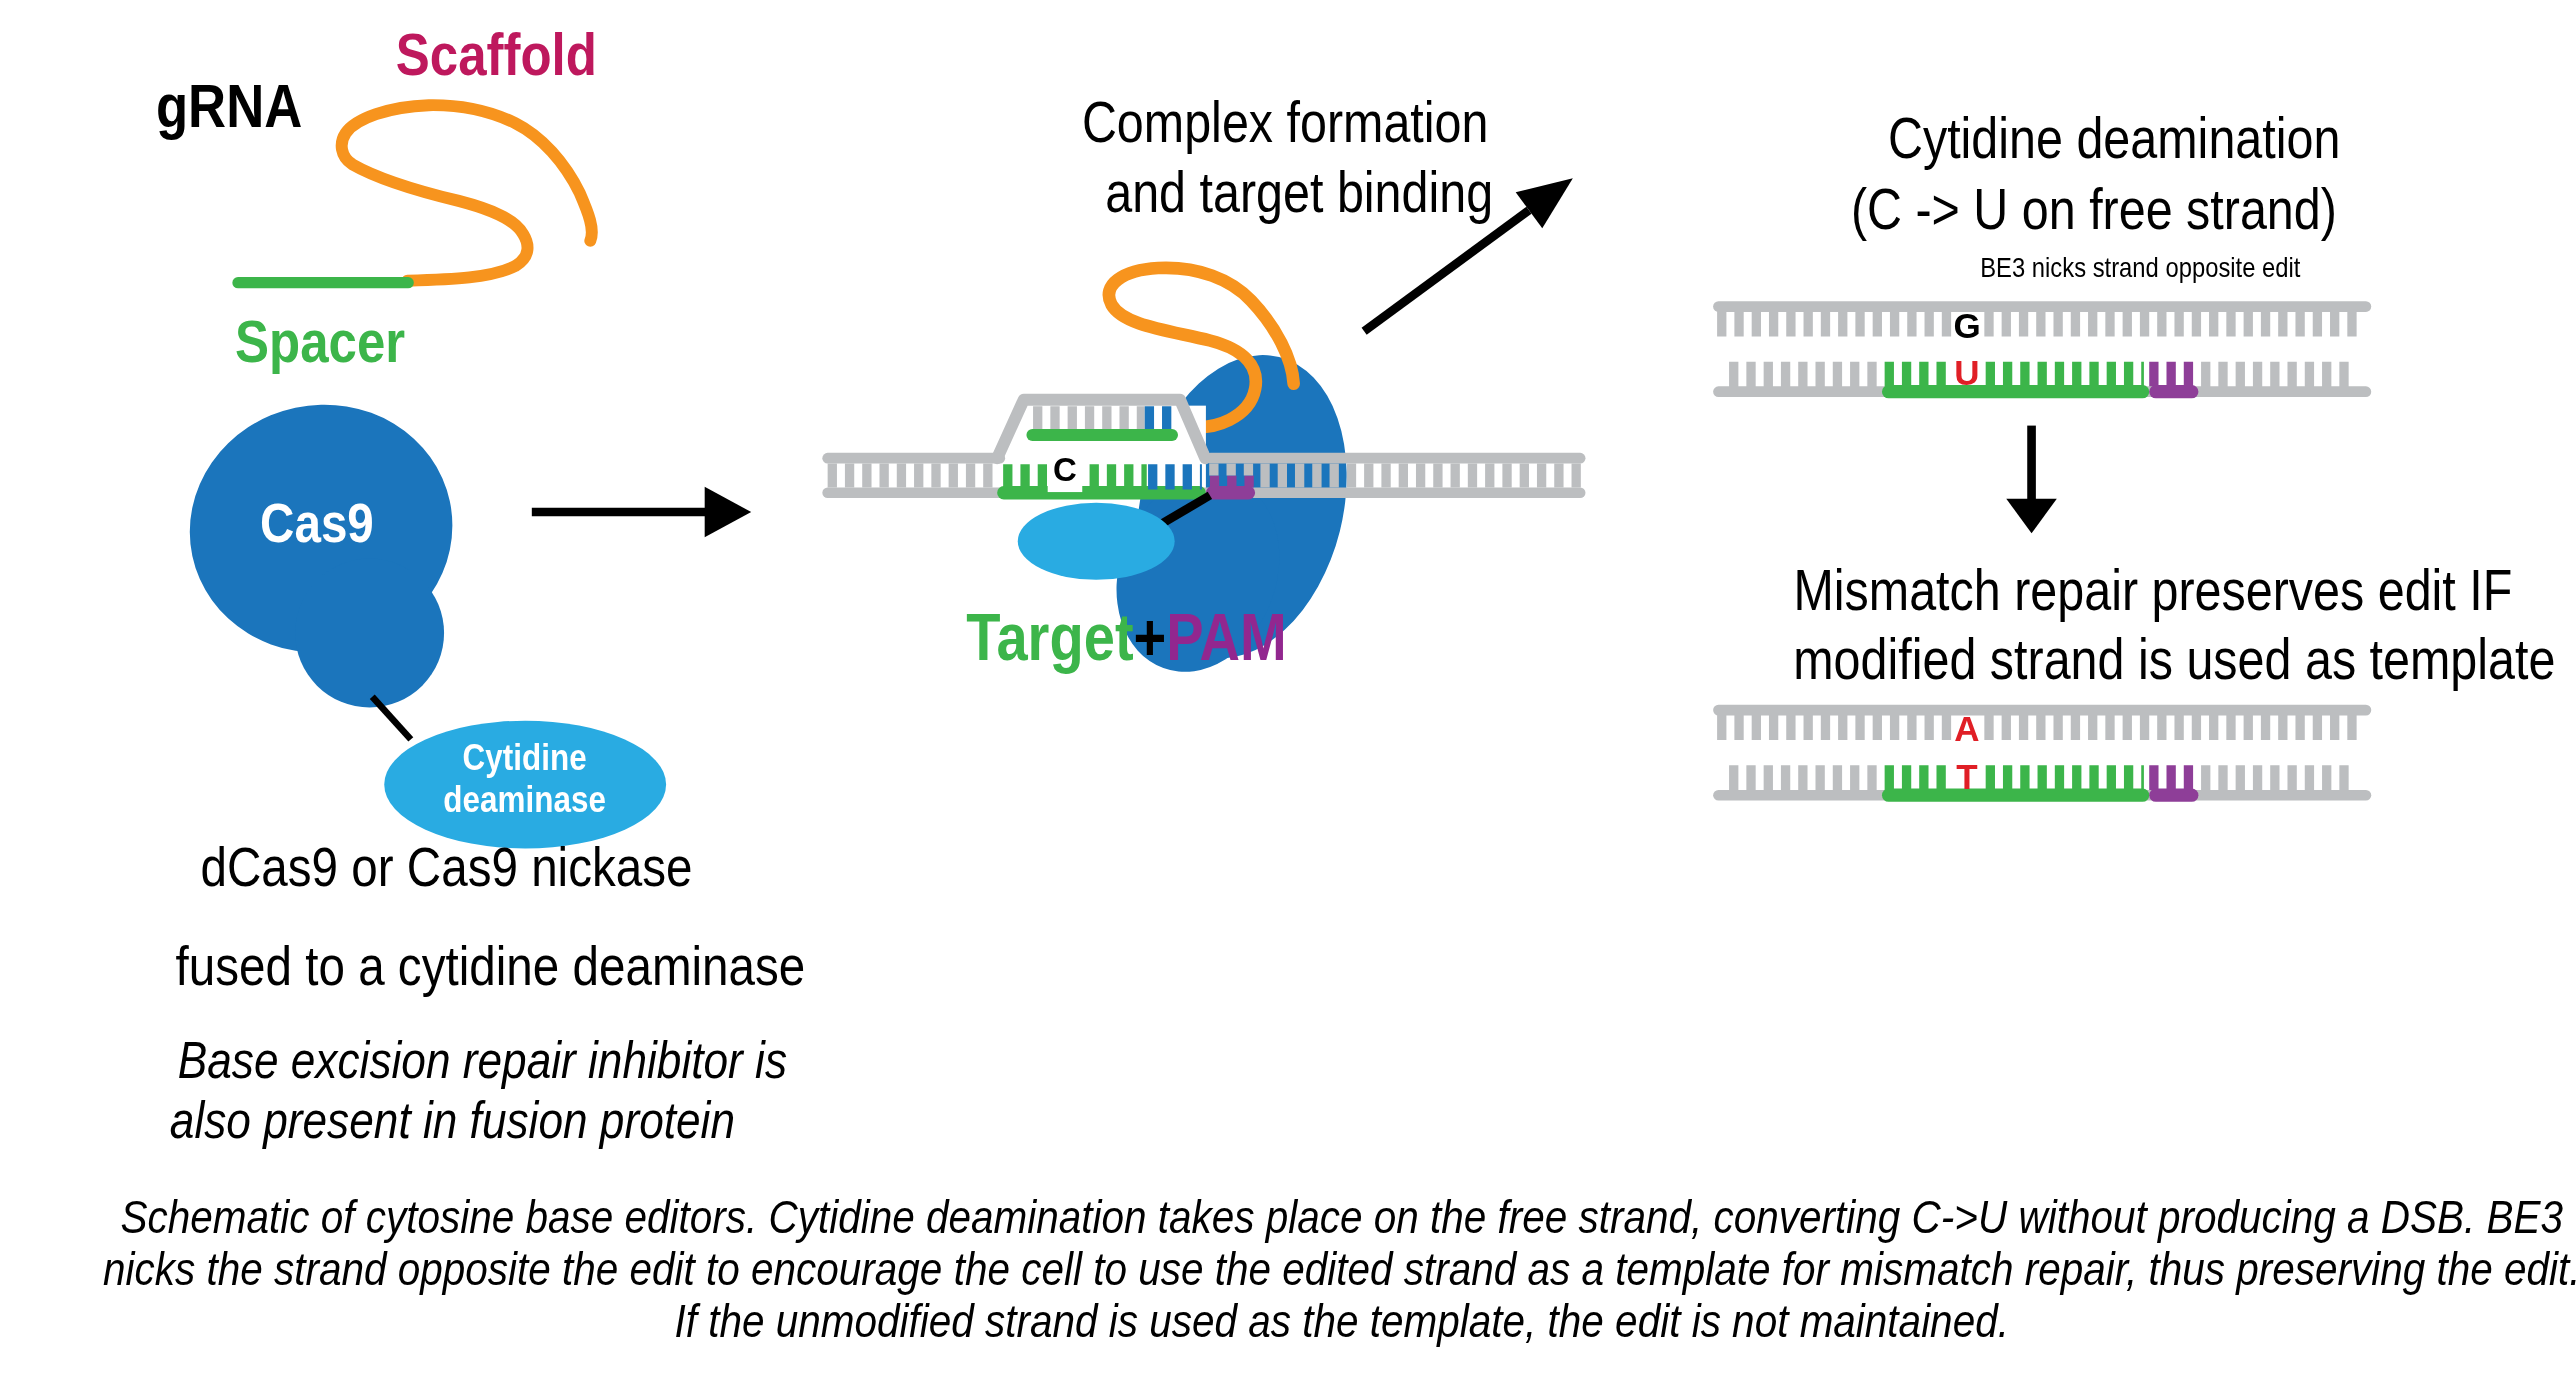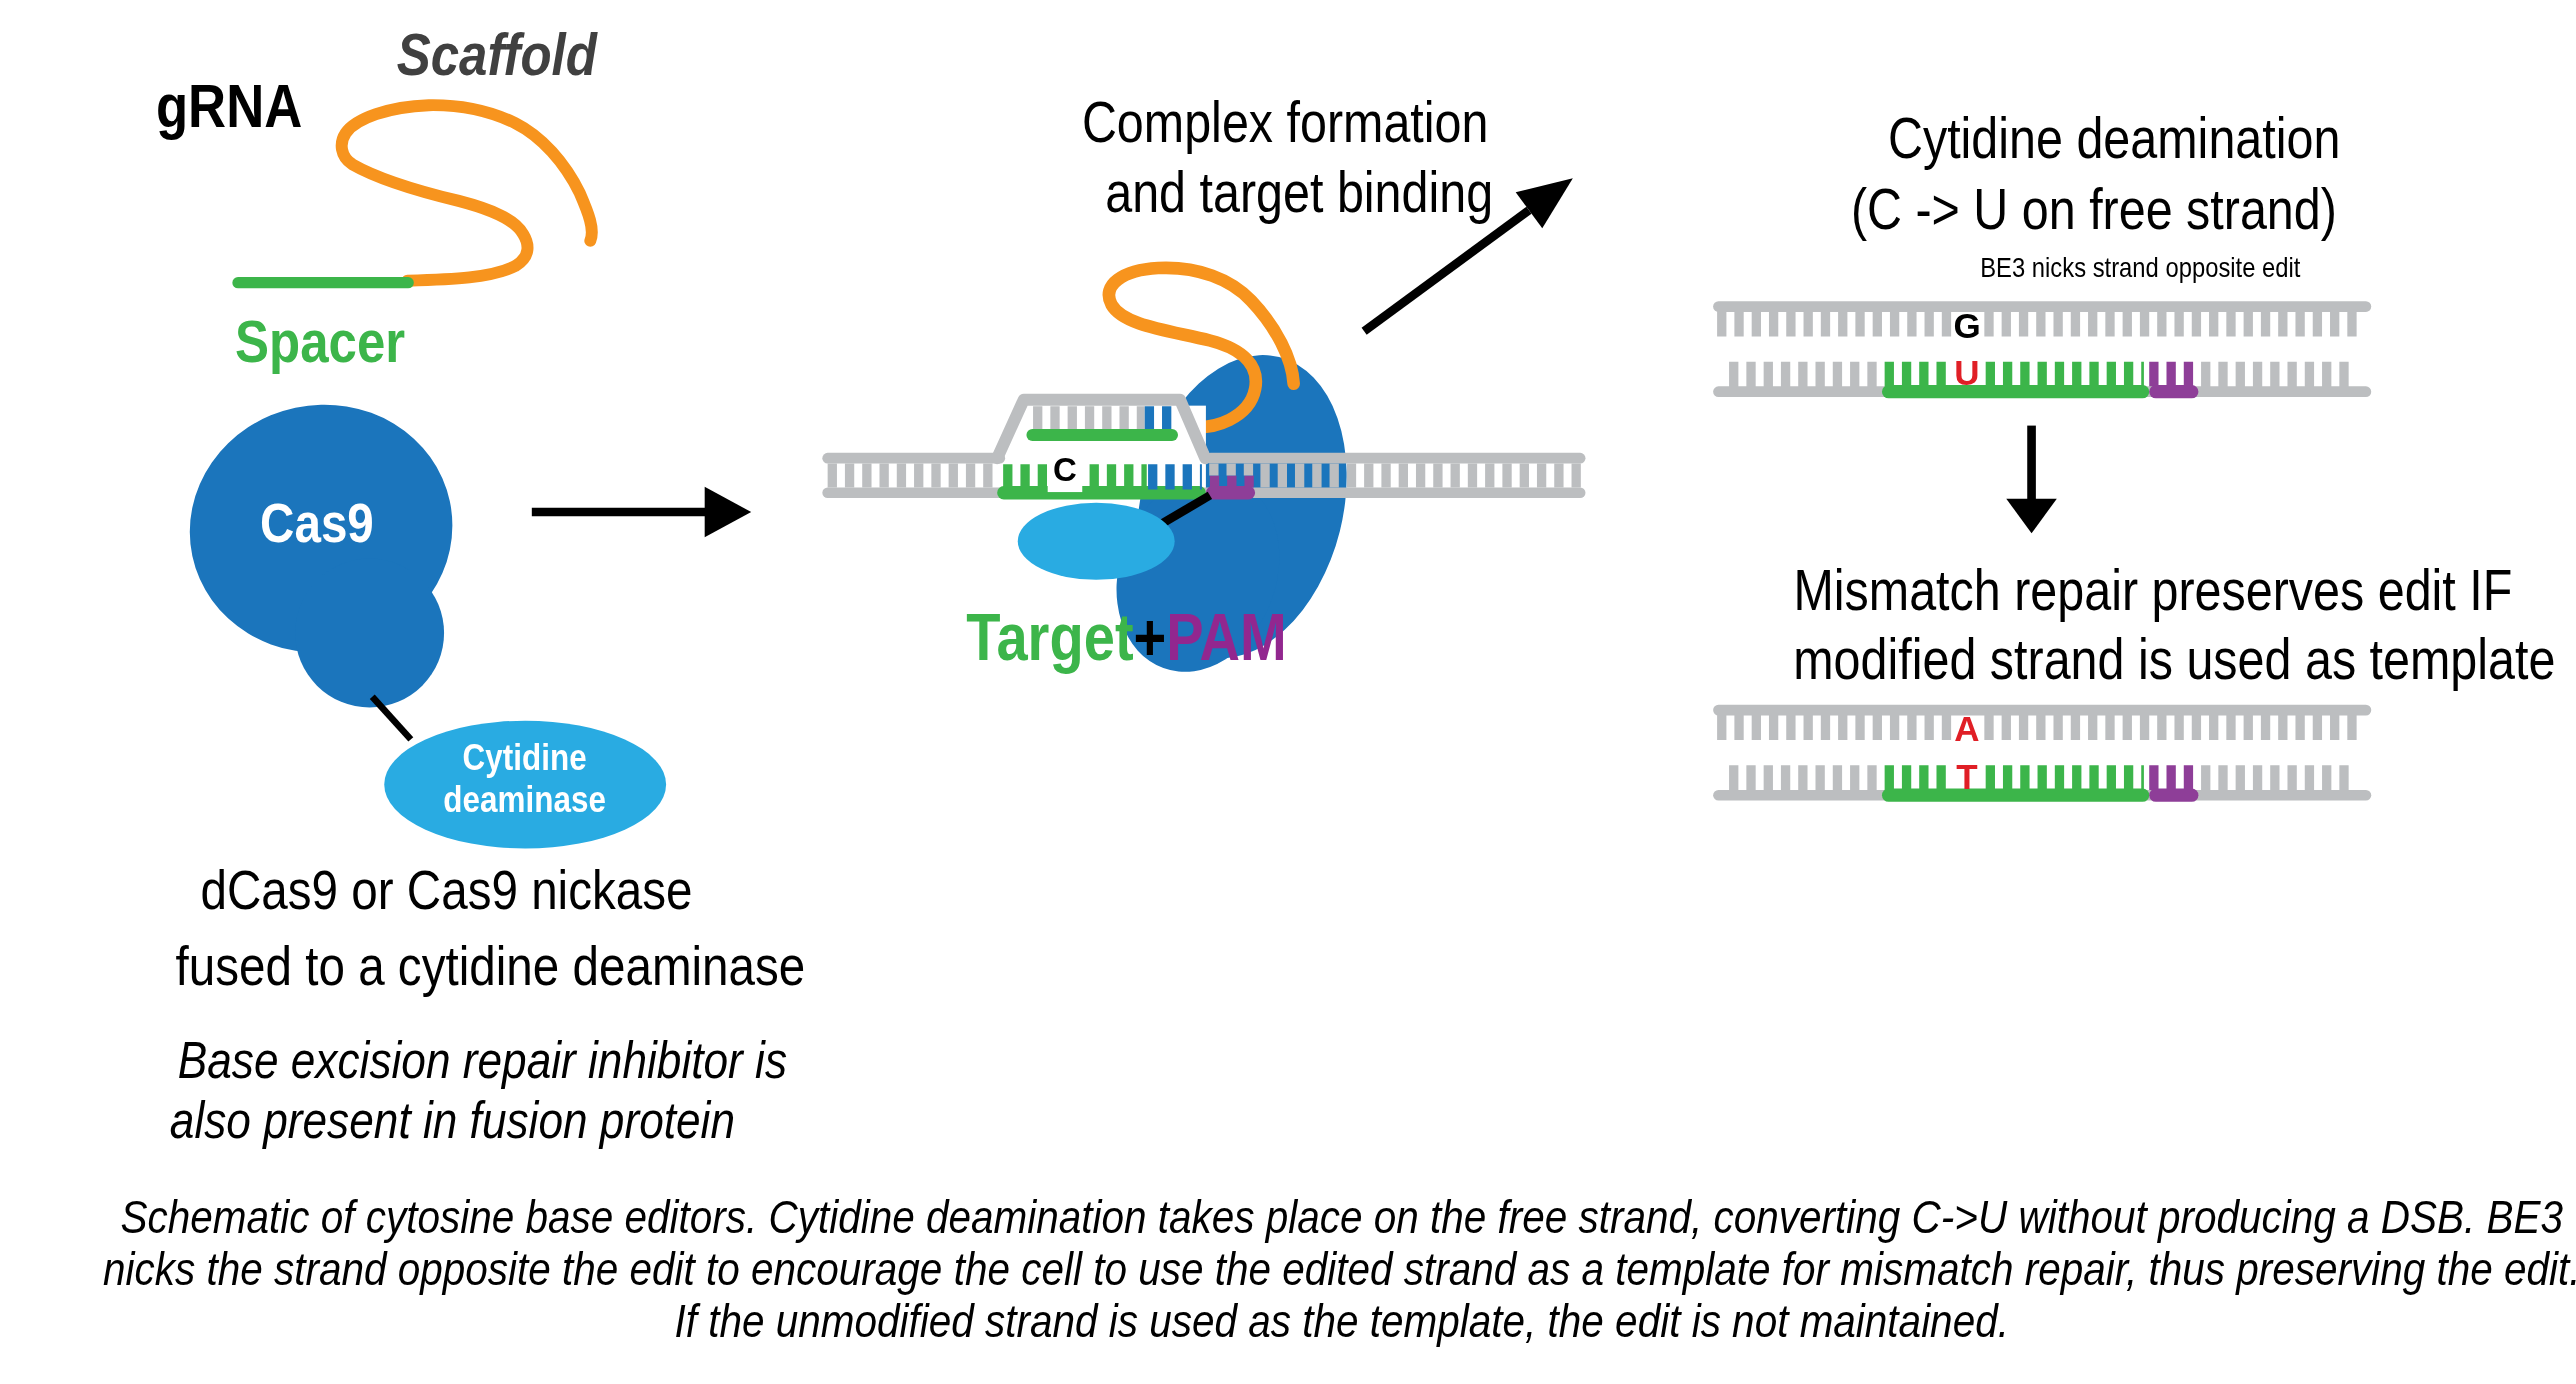--- a/index.html
+++ b/index.html
@@ -7,21 +7,21 @@
     position:relative;width:2576px;height:1385px;background:#ffffff;overflow:hidden;
     font-family:"Liberation Sans",sans-serif;color:#000;
   }
   #art{position:absolute;left:0;top:0;}
   .txt{position:absolute;white-space:nowrap;line-height:1.08;}
   .ctr{text-align:center;}
   .cond{display:inline-block;transform:scaleX(.85);transform-origin:center top;white-space:nowrap;}
   .condL{display:inline-block;transform:scaleX(.88);transform-origin:left top;white-space:nowrap;}
   .b{font-weight:bold;}
   .i{font-style:italic;margin-top:20px;}
-  .orange{color:#404040;font-style:italic;}
+  .orange{color:#be185d;}
   .green{color:#3CB54A;}
   .purple{color:#92278F;}
   .white{color:#fff;}
   .red{color:#E01F26;}
   .f94{font-size:62px;}
   .f90{font-size:60px;}
   .f88{font-size:56px;}
   .f86{font-size:57px;text-align:right;}
   .f84{font-size:56px;}
   .f78{font-size:52px;}
@@ -140,21 +140,21 @@
   </svg>
 
   <div class="txt ctr b f90 orange" style="left:297px;top:22.6px;width:399px;"><span class="cond">Scaffold</span></div>
   <div class="txt b f94" style="left:143px;top:73px;"><span class="cond">gRNA</span></div>
   <div class="txt ctr b f90 green" style="left:121px;top:310px;width:399px;"><span class="cond">Spacer</span></div>
   <div class="txt ctr b f88 white" style="left:184px;top:493px;width:266px;"><span class="cond">Cas9</span></div>
   <div class="txt ctr b f56 white" style="left:392px;top:737px;width:266px;">
     <span class="cond"><span>Cytidine</span><br>
     <span>deaminase</span></span>
   </div>
-  <div class="txt ctr f84" style="left:114px;top:860px;width:665px;"><span class="cond">dCas9 or Cas9 nickase</span></div>
+  <div class="txt ctr f84" style="left:114px;top:837px;width:665px;"><span class="cond">dCas9 or Cas9 nickase</span></div>
   <div class="txt ctr f84" style="left:120px;top:936px;width:665px;"><span class="cond">fused to a cytidine deaminase</span></div>
   <div class="txt ctr i f78" style="left:124px;top:1012px;width:665px;"><span class="cond">Base excision repair inhibitor is</span></div>
   <div class="txt ctr i f78" style="left:120px;top:1072px;width:665px;"><span class="cond">also present in fusion protein</span></div>
 
   <div class="txt ctr f86" style="left:859px;top:92px;width:665px;"><span class="cond">Complex formation</span></div>
   <div class="txt ctr f86" style="left:862px;top:162px;width:665px;"><span class="cond">and target binding</span></div>
   <div class="txt ctr b f50" style="left:1032px;top:452px;width:66px;"><span>C</span></div>
   <div class="txt ctr b f100" style="left:794px;top:602px;width:665px;">
     <span class="cond"><span class="green">Target</span><span>+</span><span class="purple">PAM</span></span>
   </div>

